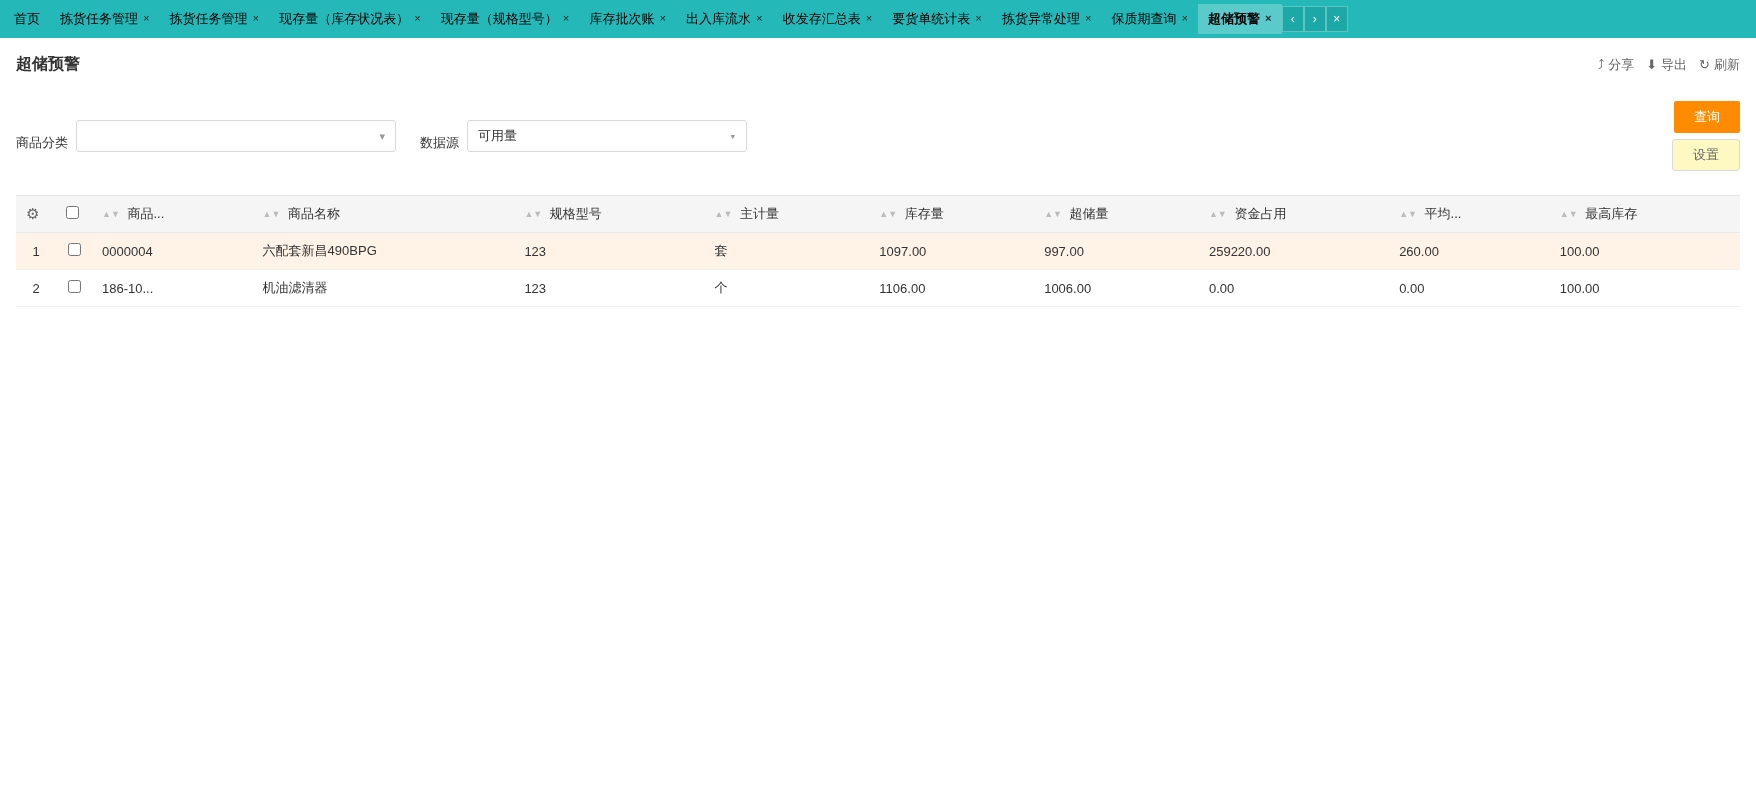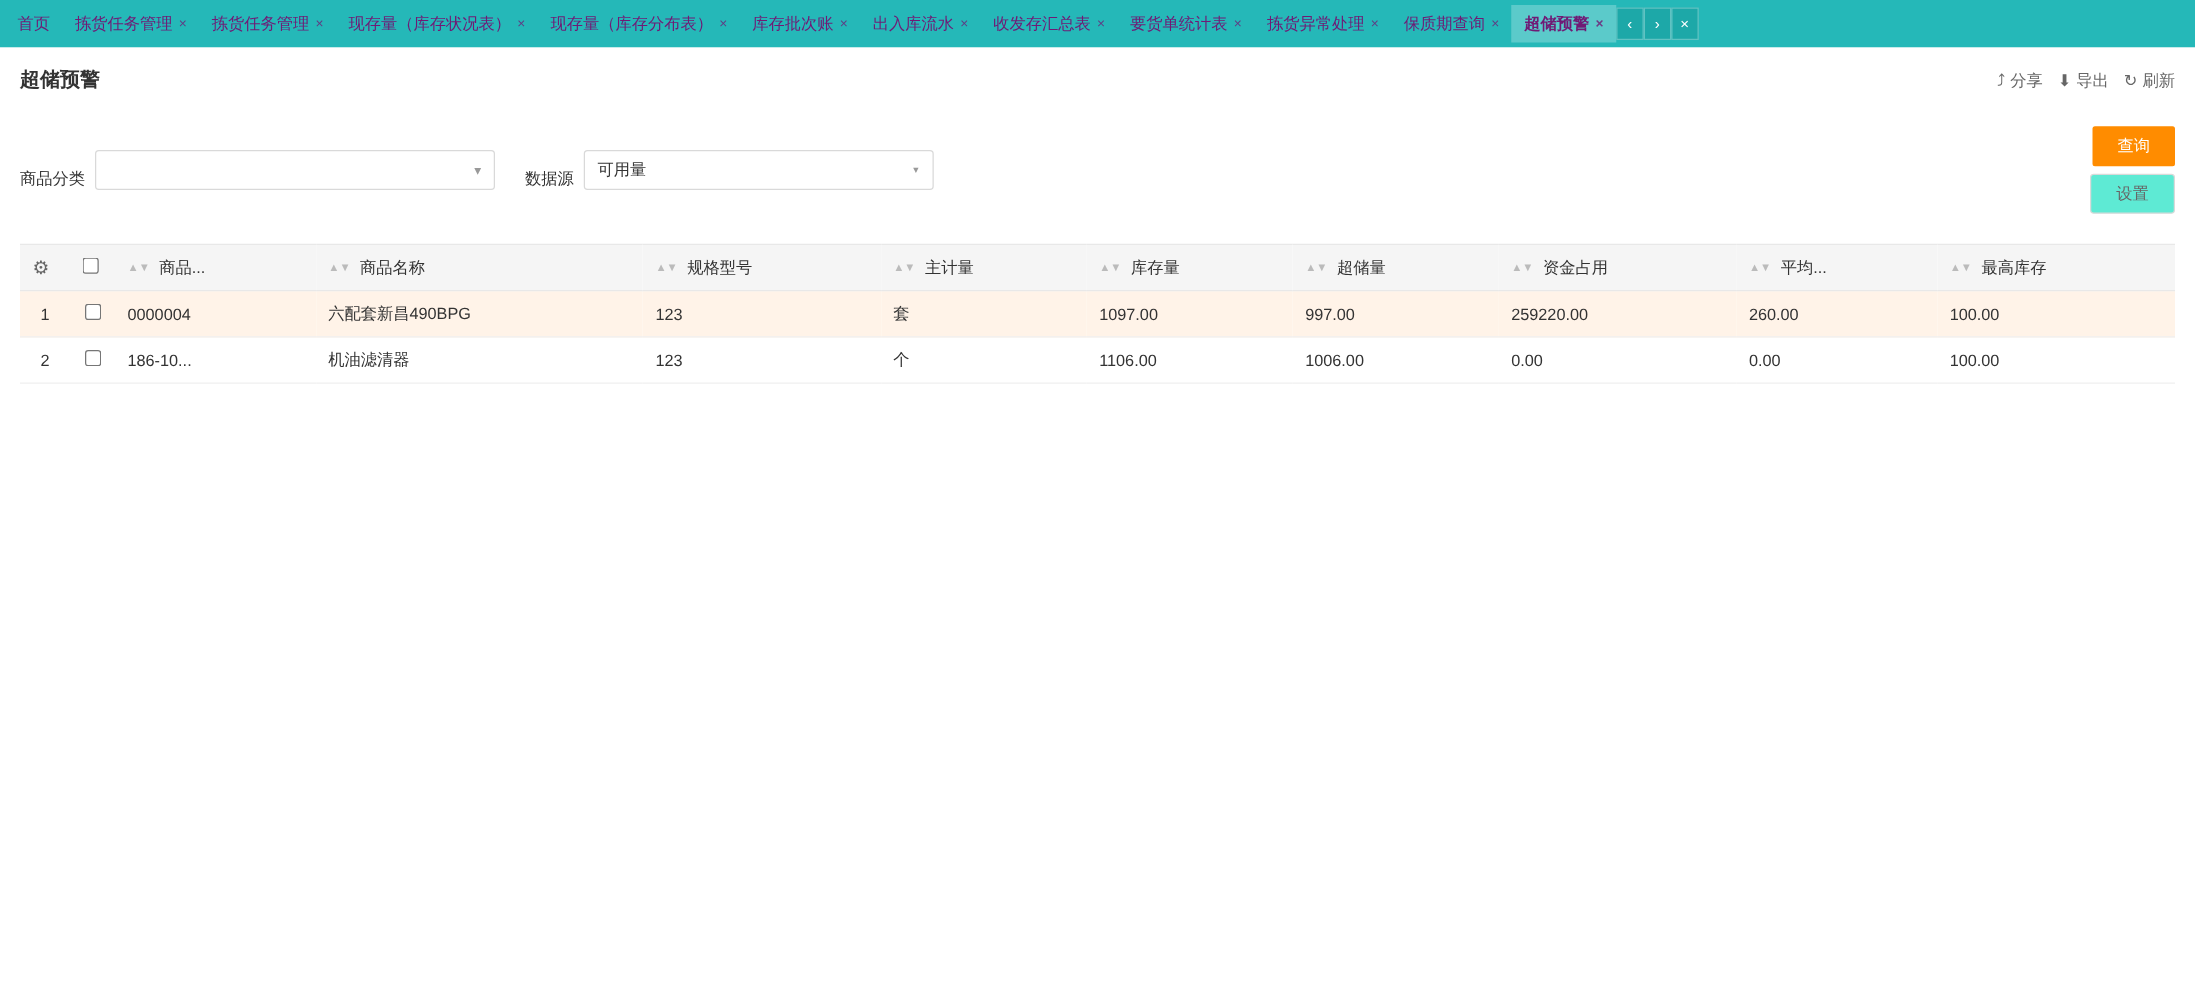--- a/index.html
+++ b/index.html
@@ -11,26 +11,27 @@
       align-items: center;
       background: #25b8b8;
       height: 38px;
       padding: 0 4px;
       overflow: hidden;
       white-space: nowrap;
     }
     .top-nav-item {
       display: inline-flex;
       align-items: center;
-      color: #701a75;
+      color: #000000;
       padding: 0 10px;
       height: 30px;
       cursor: pointer;
       font-size: 13px;
       flex-shrink: 0;
+      font-family: Liberation Mono, monospace;
     }
     .top-nav-item.active { background: rgba(255,255,255,0.25); font-weight: bold; }
     .top-nav-item .close-x {
       margin-left: 5px;
       font-size: 11px;
       opacity: 0.8;
     }
     .nav-arrow {
       display: inline-flex;
       align-items: center;
@@ -117,21 +118,21 @@
       background: #ff8c00;
       color: #fff;
       border: none;
       border-radius: 2px;
       padding: 7px 20px;
       cursor: pointer;
       font-size: 13px;
       margin-left: auto;
     }
     .btn-setting {
-      background: #5eead4;
+      background: #fef9c3;
       color: #666;
       border: 1px solid #d9d9d9;
       border-radius: 3px;
       padding: 6px 20px;
       cursor: pointer;
       font-size: 13px;
     }
 
     .filter-buttons {
       display: flex;
@@ -208,21 +209,21 @@
   </span>
   <span class="top-nav-item">
     <span>拣货任务管理</span>
     <span class="close-x">×</span>
   </span>
   <span class="top-nav-item">
     <span>现存量（库存状况表）</span>
     <span class="close-x">×</span>
   </span>
   <span class="top-nav-item">
-    <span>现存量（库存分布表）</span>
+    <span>现存量（规格型号）</span>
     <span class="close-x">×</span>
   </span>
   <span class="top-nav-item">
     <span>库存批次账</span>
     <span class="close-x">×</span>
   </span>
   <span class="top-nav-item">
     <span>出入库流水</span>
     <span class="close-x">×</span>
   </span>

